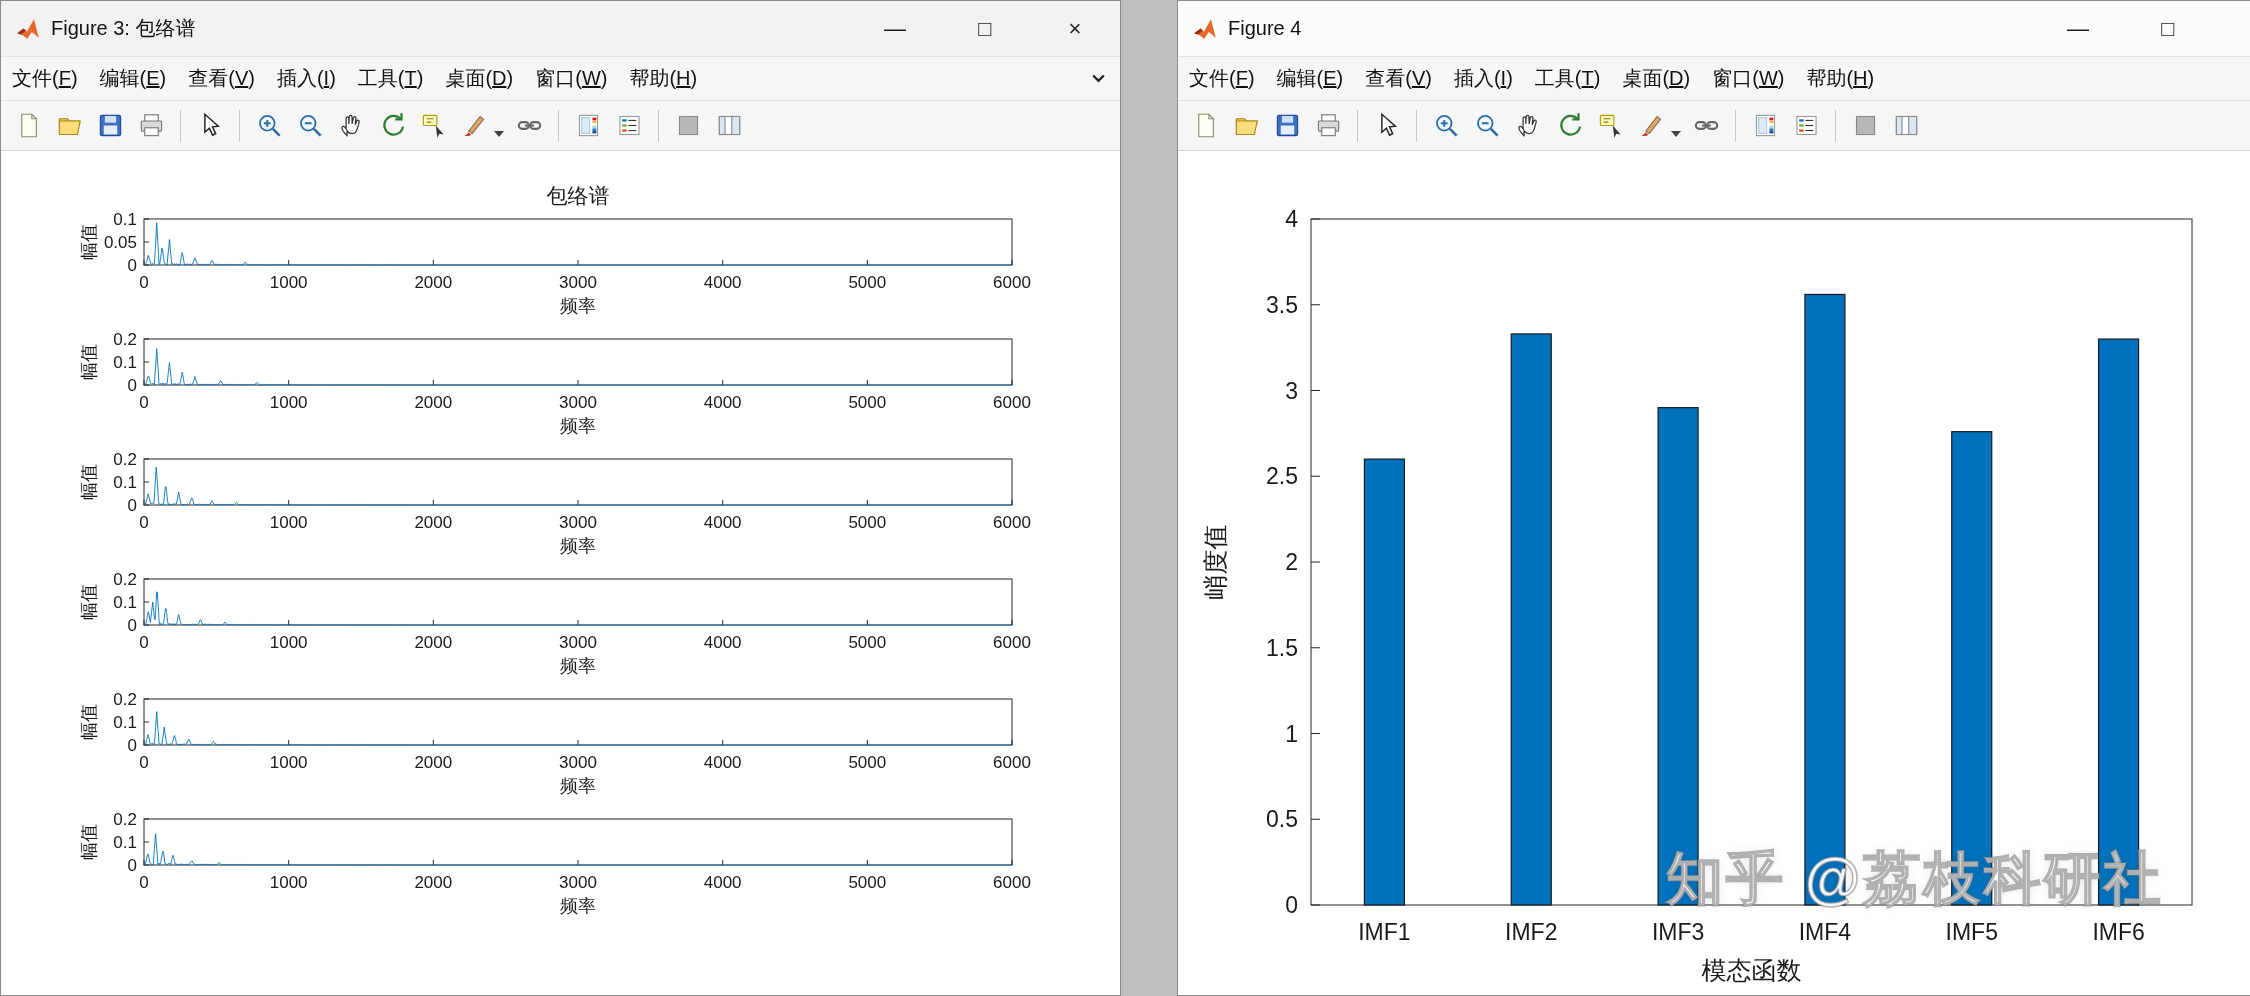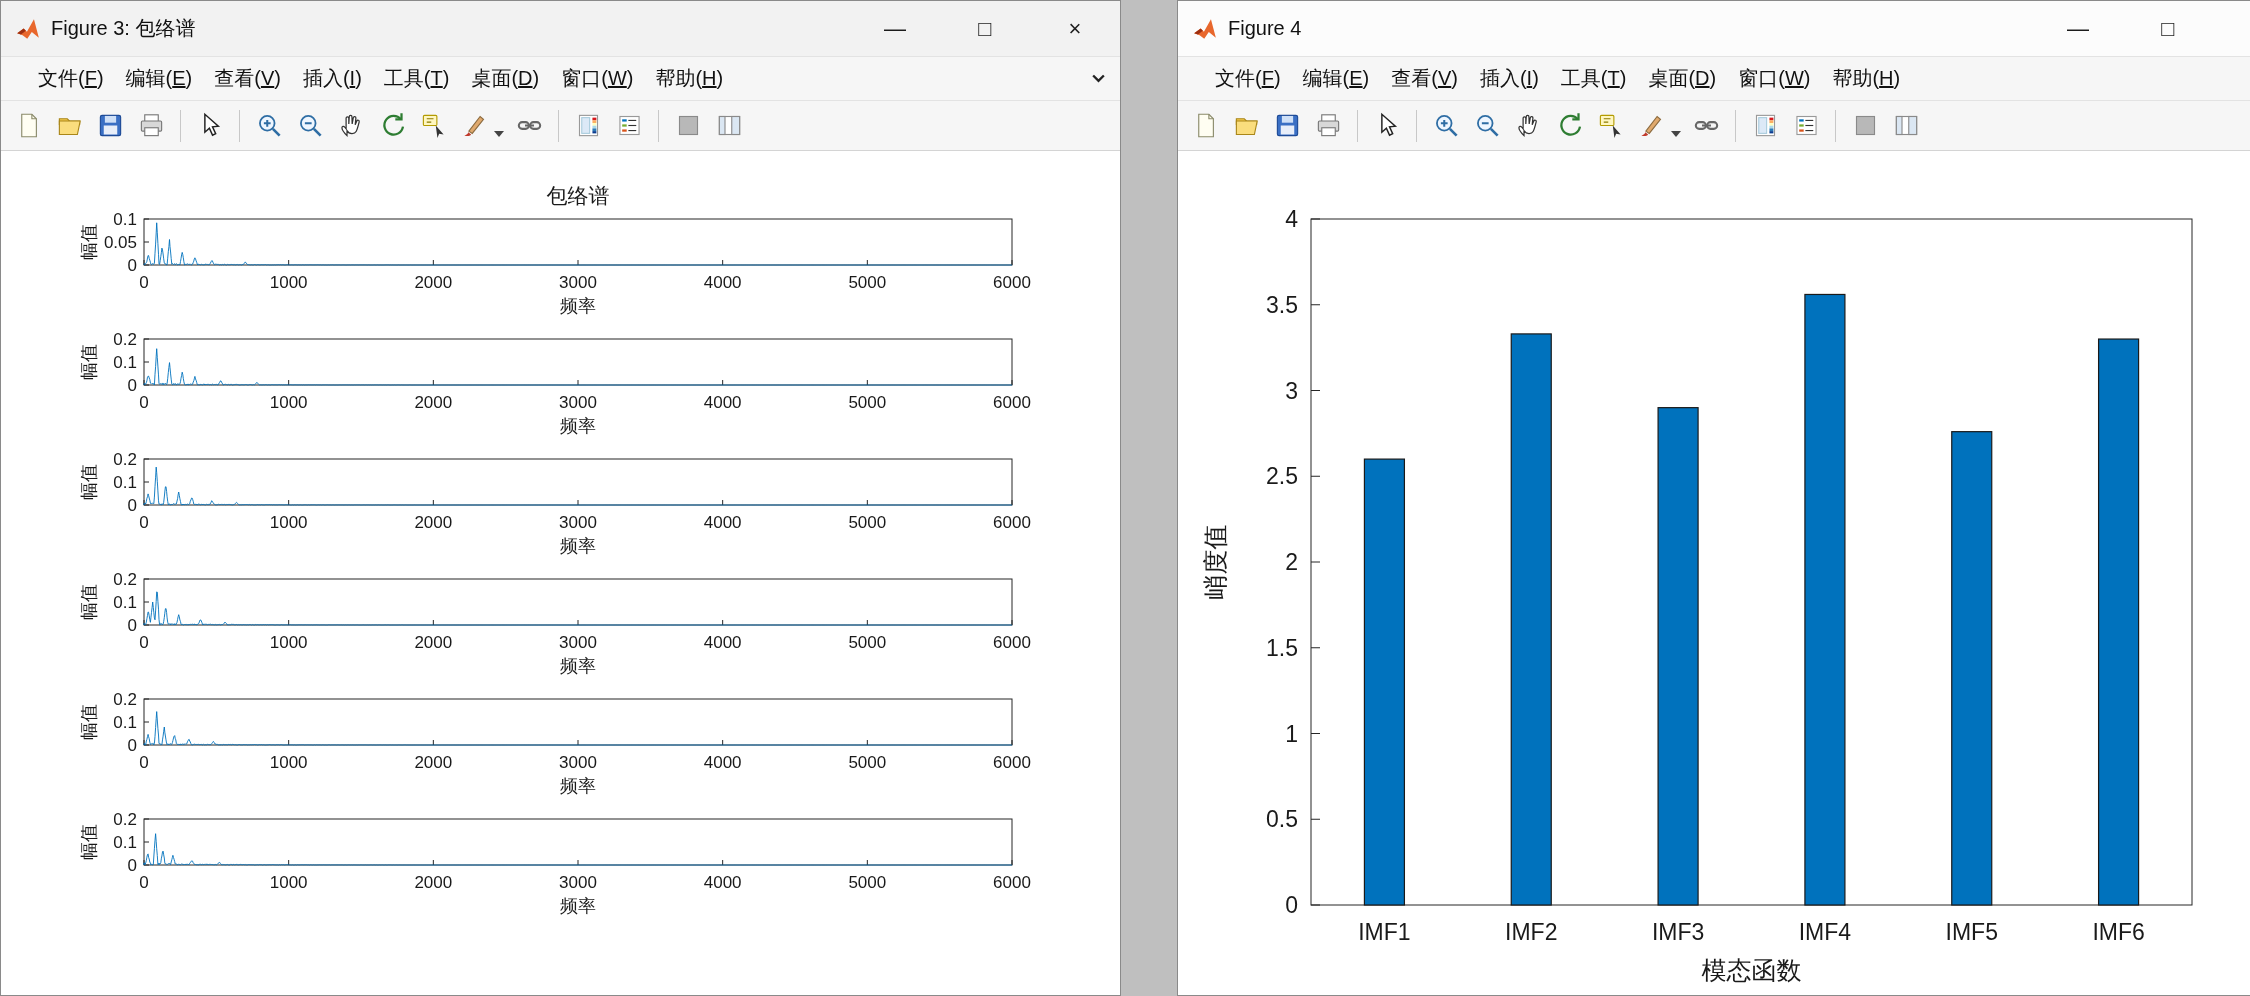--- a/index.html
+++ b/index.html
@@ -9,21 +9,21 @@
   .window{position:absolute;top:0;height:996px;background:#fff;border:1px solid #8a8a8a;display:flex;flex-direction:column}
   #win-left{left:0;width:1121px}
   #win-right{left:1177px;width:1127px}
   .titlebar{flex:0 0 55px;display:flex;align-items:center;background:#f2f2f2}
   #win-right .titlebar{background:#fcfcfc}
   .app-icon{margin-left:14px;width:26px;height:26px;display:inline-flex}
   .app-icon svg{width:26px;height:26px}
   .title{margin-left:10px;font-size:20px;color:#111;white-space:nowrap}
   .win-controls{margin-left:auto;display:flex;height:100%}
   .wbtn{width:90px;height:100%;border:none;background:transparent;font-size:22px;color:#1c1c1c;font-family:inherit;display:flex;align-items:center;justify-content:center;cursor:default}
-  .menubar{flex:0 0 45px;display:flex;align-items:center;background:#f6f6f6;border-top:1px solid #e3e3e3;border-bottom:1px solid #e3e3e3;padding-left:26px;font-size:20px;color:#111}
+  .menubar{flex:0 0 45px;display:flex;align-items:center;background:#f6f6f6;border-top:1px solid #e3e3e3;border-bottom:1px solid #e3e3e3;padding-left:0;font-size:20px;color:#111}
   .menu-item{padding:0 11px;white-space:nowrap}
   .menu-chevron{margin-left:auto;margin-right:12px;display:flex}
   .toolbar{flex:0 0 50px;display:flex;align-items:center;background:#f6f6f6;border-bottom:1px solid #d4d4d4;padding-left:8px;gap:3px}
   .tbtn{width:38px;height:38px;border:none;background:transparent;display:flex;align-items:center;justify-content:center;padding:0;cursor:default}
   .tbtn svg{width:27px;height:27px}
   .tcaret{width:0;height:0;border-left:5px solid transparent;border-right:5px solid transparent;border-top:6px solid #444;margin:16px 3px 0 -2px}
   .tsep{width:1px;height:32px;background:#c8c8c8;margin:0 7px;flex:0 0 1px}
   .figure-area{position:relative;flex:1;background:#fff;overflow:hidden}
   .watermark{position:absolute;left:488px;top:690px;font-size:57px;font-weight:700;letter-spacing:3px;white-space:nowrap;color:rgba(255,255,255,0.95);-webkit-text-stroke:1.5px rgba(125,125,125,0.6);text-shadow:0 0 8px rgba(0,0,0,0.10)}
   svg text{font-family:"Liberation Sans",sans-serif}
@@ -529,16 +529,17 @@
             <line x1="793.75" y1="754" x2="793.75" y2="745" stroke="#262626" stroke-width="1"></line>
             <rect x="773.75" y="280.66" width="40" height="473.34" fill="#0072BD" stroke="#1a1a1a" stroke-width="1.2"></rect>
             <text x="793.75" y="789" font-size="23" text-anchor="middle" fill="#1a1a1a">IMF5</text>
             <line x1="940.5833333333334" y1="754" x2="940.5833333333334" y2="745" stroke="#262626" stroke-width="1"></line>
             <rect x="920.5833333333334" y="188.05000000000007" width="40" height="565.9499999999999" fill="#0072BD" stroke="#1a1a1a" stroke-width="1.2"></rect>
             <text x="940.5833333333334" y="789" font-size="23" text-anchor="middle" fill="#1a1a1a">IMF6</text>
             <text x="573.5" y="828" font-size="25" text-anchor="middle" fill="#1a1a1a">模态函数</text>
             <text x="46" y="411" font-size="25" text-anchor="middle" fill="#1a1a1a" transform="rotate(-90 46 411)">峭度值</text>
           </g>
         </svg>
+      <div class="watermark">知乎 @荔枝科研社</div>
     </div>
   </section>
 
 </div>
 
 </body></html>

